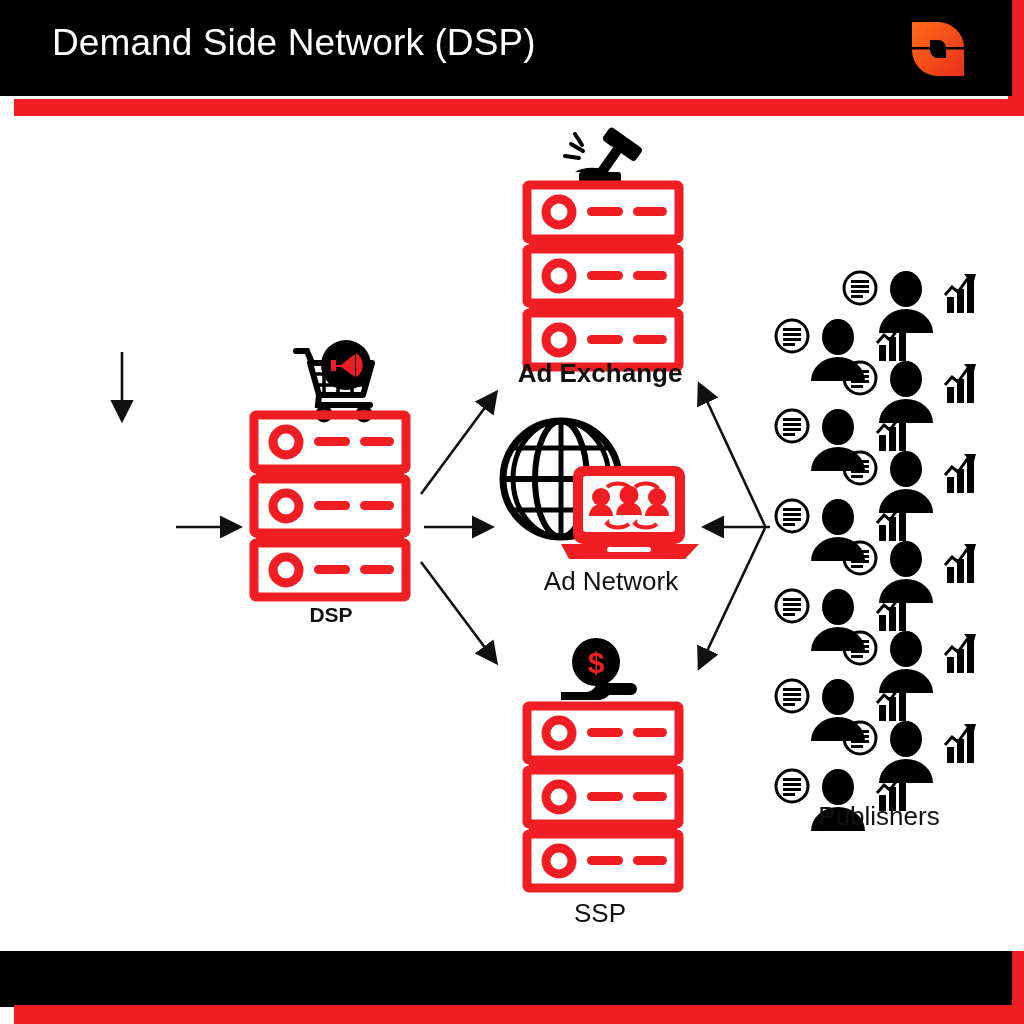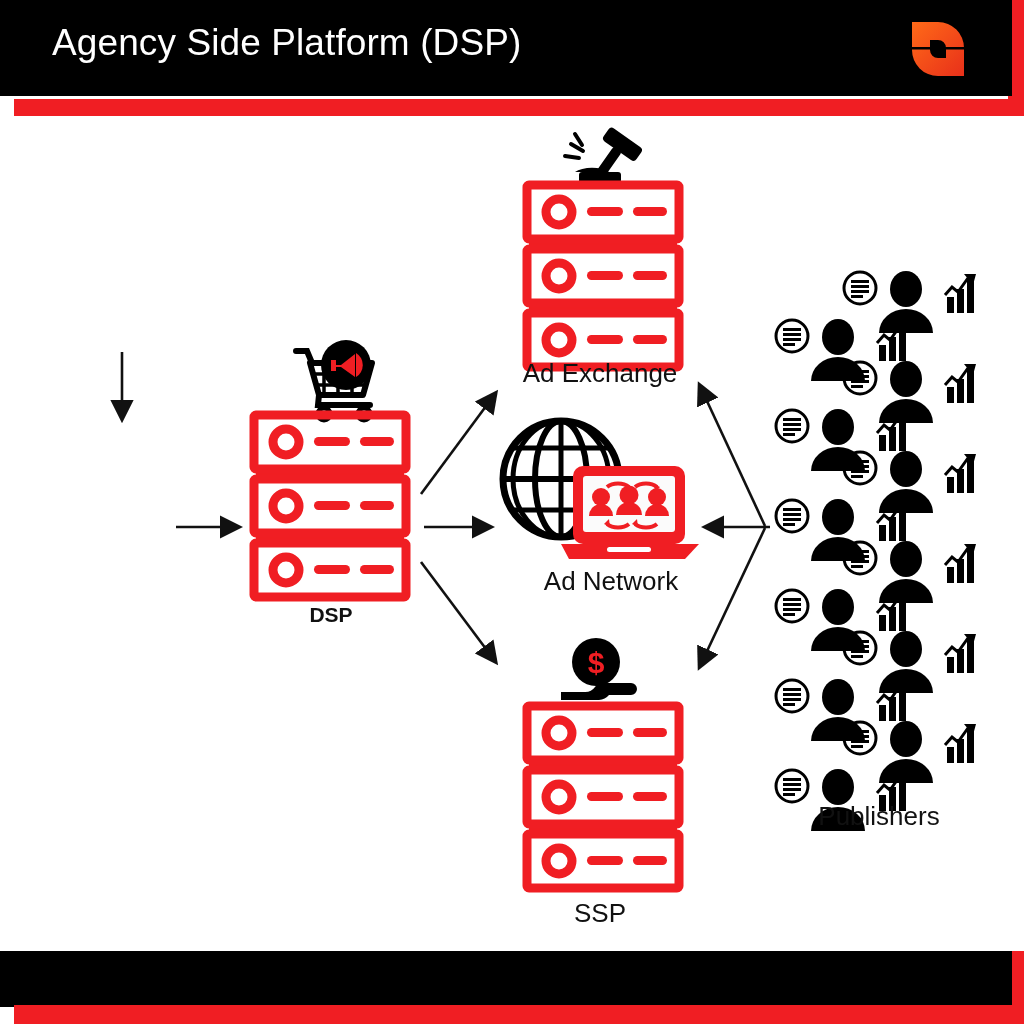--- a/index.html
+++ b/index.html
@@ -97,21 +97,21 @@
     left: 0; top: 0;
     width: 1024px; height: 835px;
     pointer-events: none;
   }
 </style>
 </head>
 <body>
 
 <div id="header-red-edge"></div>
 <div id="header-band">
-  <div id="header-title">Agency Side Platform (DSP)</div>
+  <div id="header-title">Demand Side Network (DSP)</div>
   <div id="header-logo">
     <svg width="72" height="70" viewBox="0 0 72 70">
       <defs>
         <linearGradient id="logoGrad" x1="0" y1="0" x2="1" y2="1">
           <stop offset="0%" stop-color="#FF6A18"></stop>
           <stop offset="100%" stop-color="#E8301A"></stop>
         </linearGradient>
       </defs>
       <path d="M10 8 h26 a26 26 0 0 1 26 26 v28 h-18 v-28 a8 8 0 0 0 -8 -8 h-26 z" fill="url(#logoGrad)"></path>
       <path d="M62 62 h-26 a26 26 0 0 1 -26 -26 v-28 h18 v28 a8 8 0 0 0 8 8 h26 z" fill="url(#logoGrad)"></path>
@@ -178,21 +178,21 @@
       <rect x="110" y="24" width="34" height="9" rx="4.5" fill="#F01E23"></rect>
       <rect x="4" y="66" width="152" height="54" rx="2" fill="none" stroke="#F01E23" stroke-width="9"></rect>
       <circle cx="36" cy="93" r="13" fill="none" stroke="#F01E23" stroke-width="9"></circle>
       <rect x="64" y="88" width="36" height="9" rx="4.5" fill="#F01E23"></rect>
       <rect x="110" y="88" width="34" height="9" rx="4.5" fill="#F01E23"></rect>
       <rect x="4" y="130" width="152" height="54" rx="2" fill="none" stroke="#F01E23" stroke-width="9"></rect>
       <circle cx="36" cy="157" r="13" fill="none" stroke="#F01E23" stroke-width="9"></circle>
       <rect x="64" y="152" width="36" height="9" rx="4.5" fill="#F01E23"></rect>
       <rect x="110" y="152" width="34" height="9" rx="4.5" fill="#F01E23"></rect>
     </svg>
-    <div class="node-label" style="top:230px;">Ad Exchange</div>
+    <div class="node-label" style="top:230px;font-weight:bold;">Ad Exchange</div>
   </div>
 
   <div class="node" style="left:495px; top:300px; width:210px; height:190px;">
     <svg width="200" height="150" viewBox="0 0 200 150">
       <circle cx="66" cy="63" r="58" fill="none" stroke="#000" stroke-width="7"></circle>
       <ellipse cx="66" cy="63" rx="26" ry="58" fill="none" stroke="#000" stroke-width="6"></ellipse>
       <ellipse cx="66" cy="63" rx="48" ry="58" fill="none" stroke="#000" stroke-width="5"></ellipse>
       <line x1="8" y1="63" x2="124" y2="63" stroke="#000" stroke-width="6"></line>
       <line x1="18" y1="32" x2="114" y2="32" stroke="#000" stroke-width="5"></line>
       <line x1="18" y1="94" x2="114" y2="94" stroke="#000" stroke-width="5"></line>

